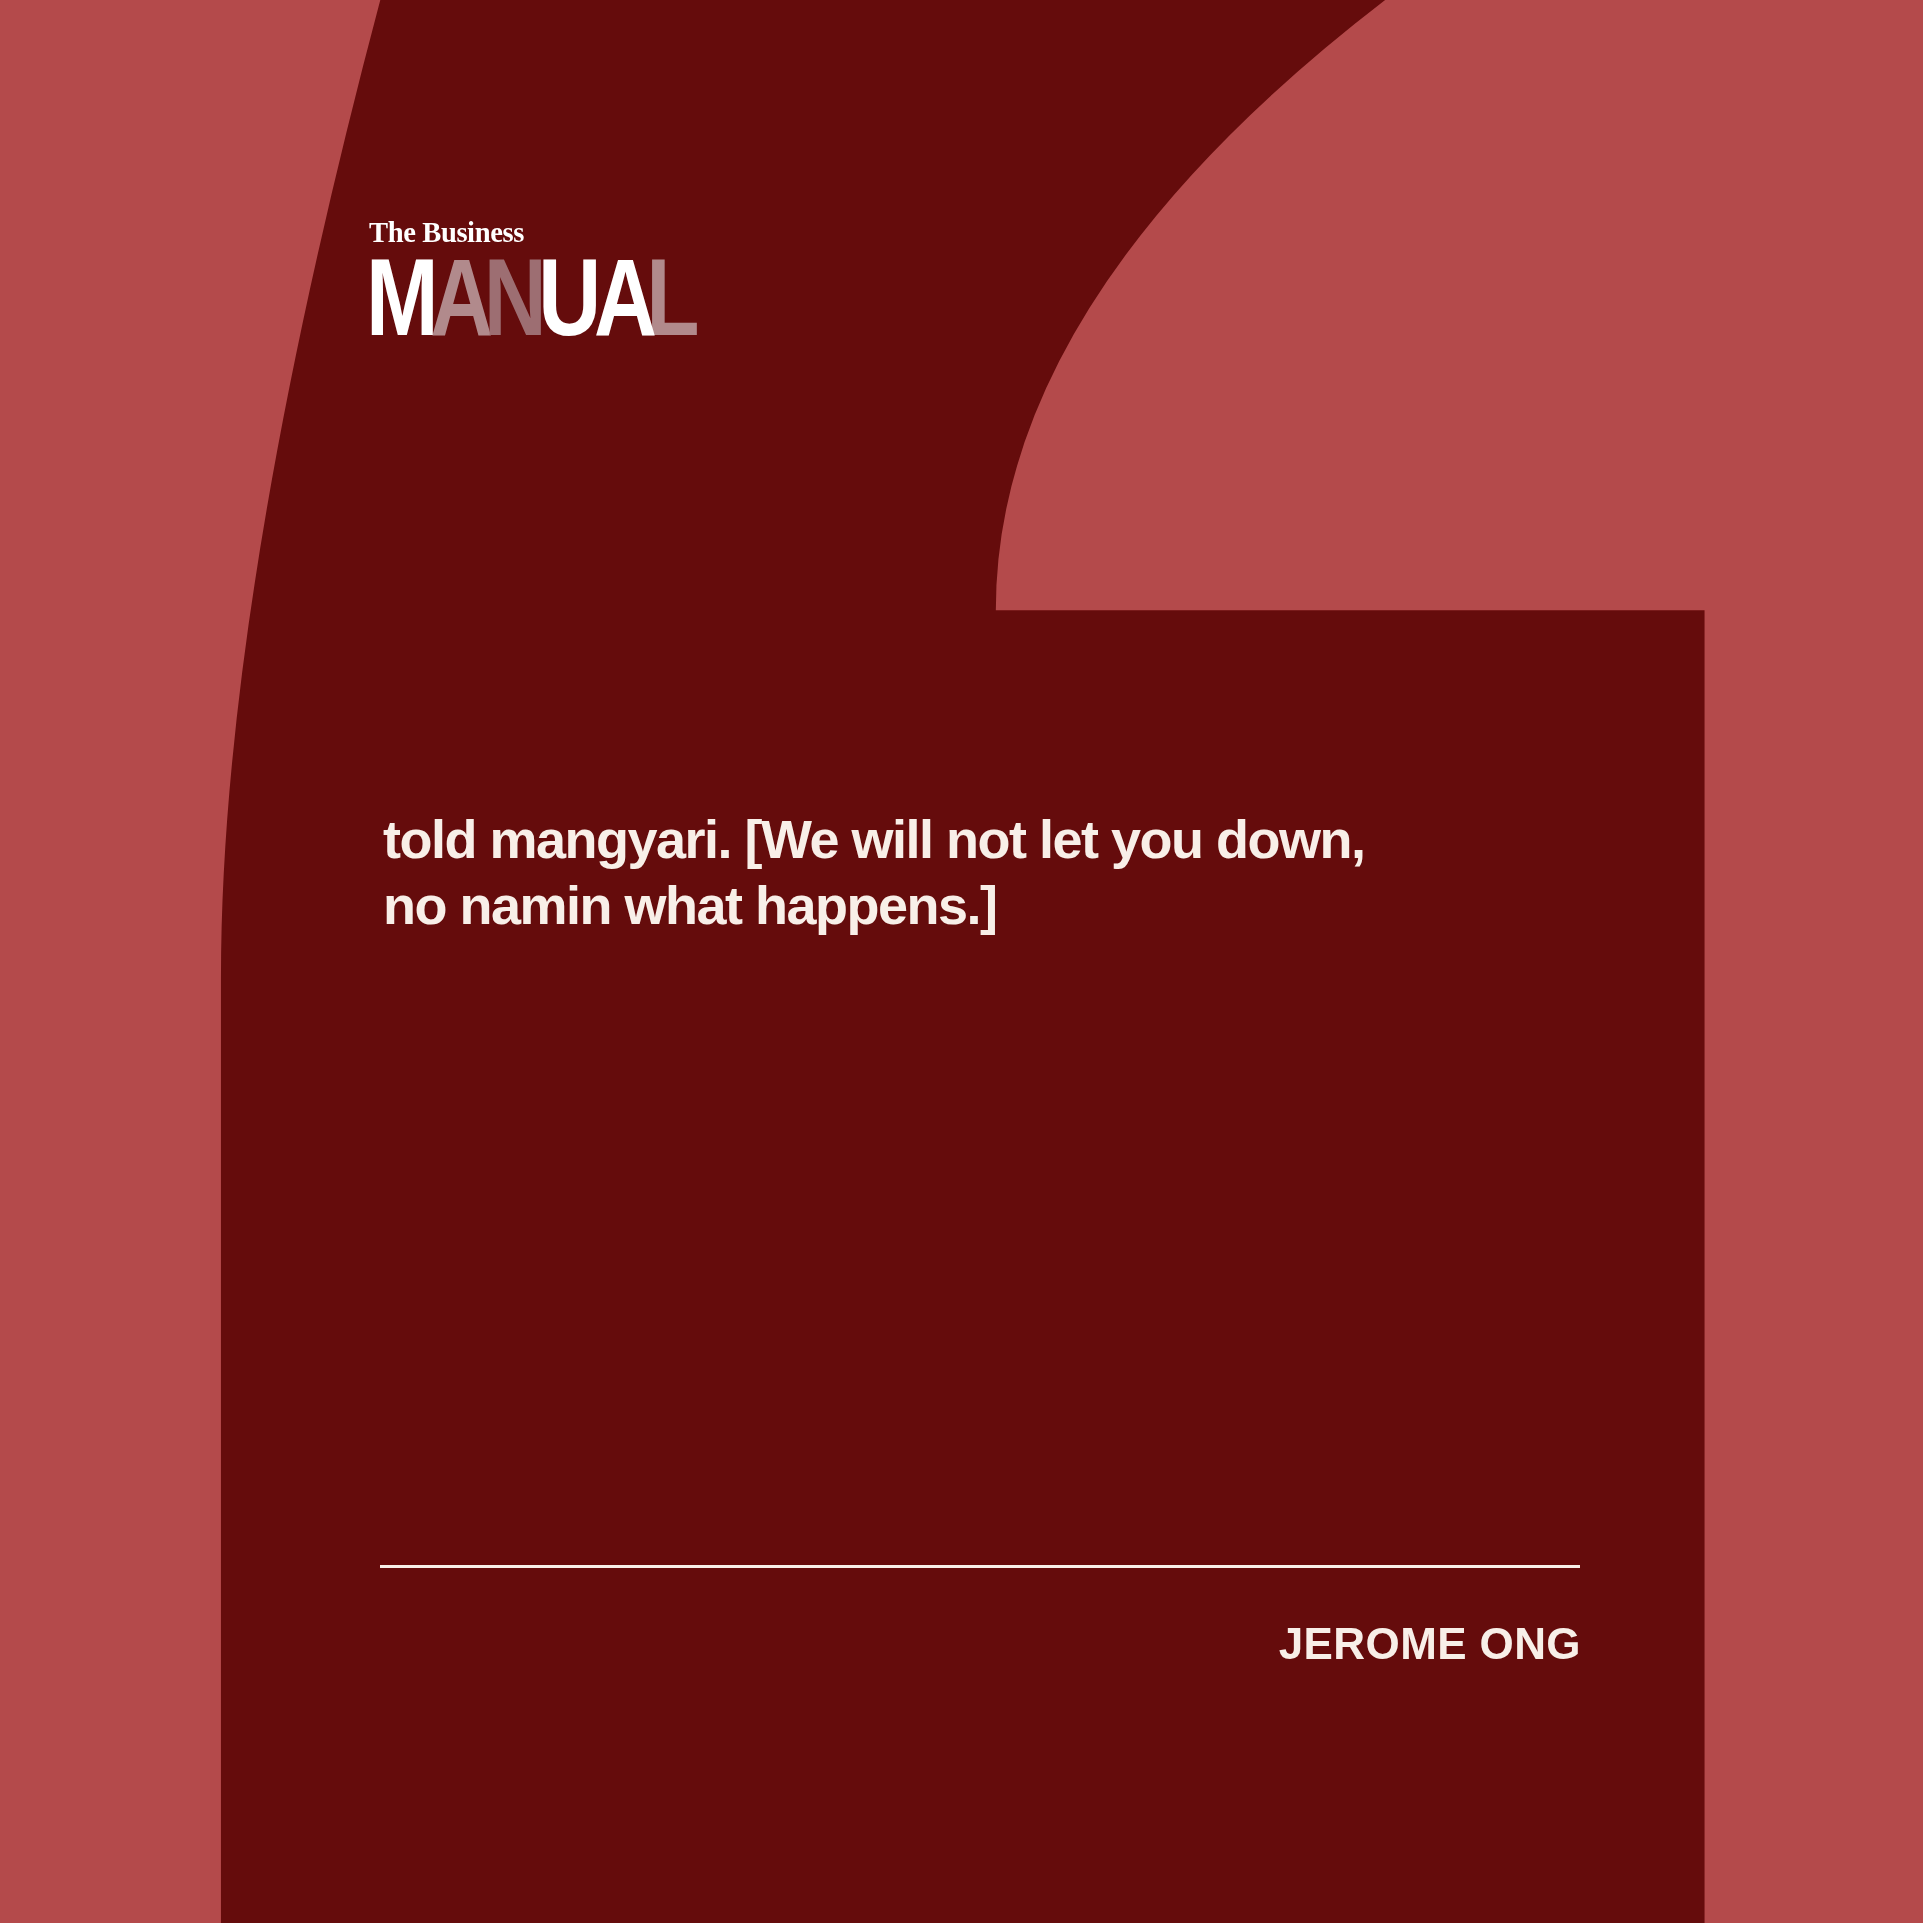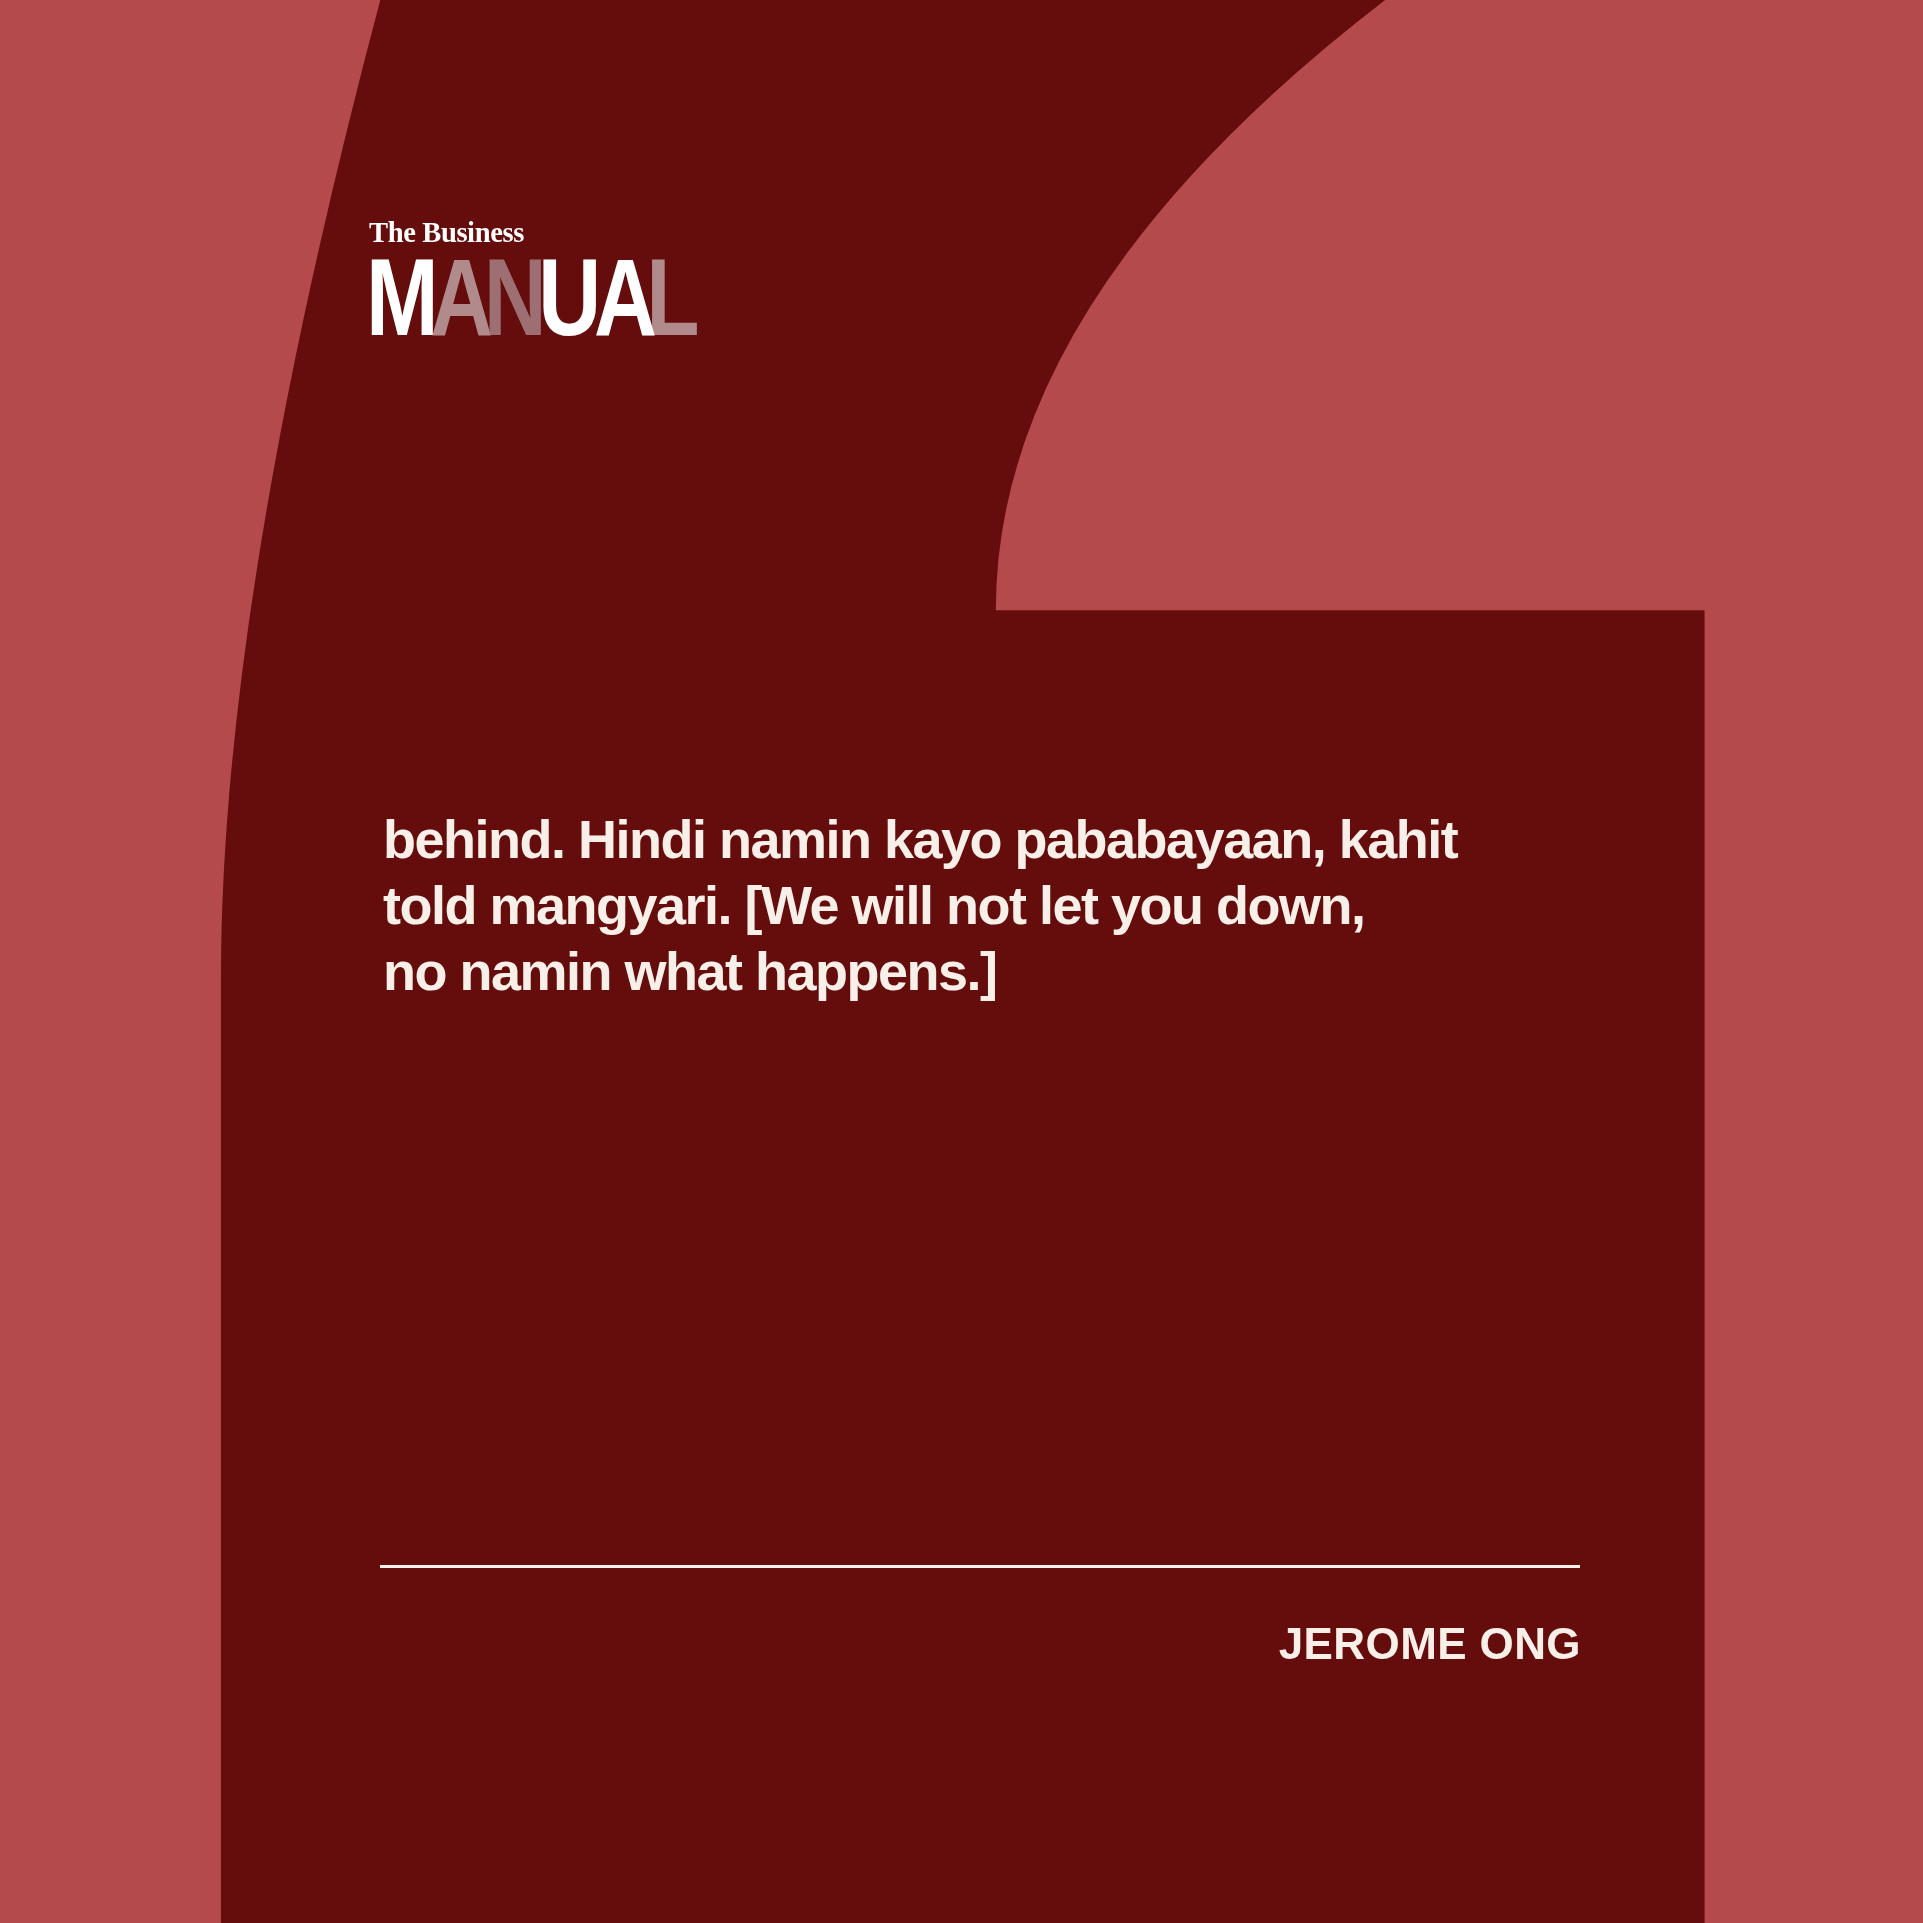--- a/index.html
+++ b/index.html
@@ -96,21 +96,20 @@
   </svg>
 
   <div class="logo">
     <div class="brand-line1">The Business</div>
     <div class="wordmark">
       <span class="lw-0">M</span><span class="lw-1">A</span><span class="lw-2">N</span><span class="lw-3">U</span><span class="lw-4">A</span><span class="lw-5">L</span>
     </div>
   </div>
 
   <div class="quote">
-    <div class="quote-line">behind. Hindi namin kayo pababayaan, kahit</div>
     <div class="quote-line">told mangyari. [We will not let you down,</div>
     <div class="quote-line">no namin what happens.]</div>
   </div>
 
   <div class="divider"></div>
 
   <div class="attribution">
     <div class="attribution-name">JEROME ONG</div>
   </div>
 

